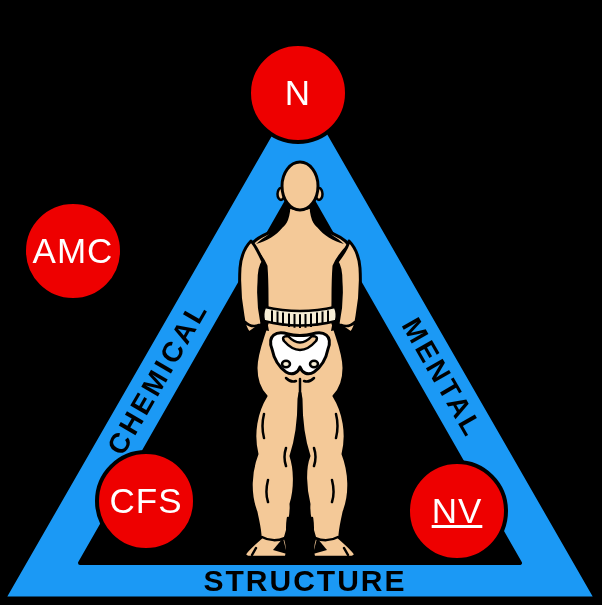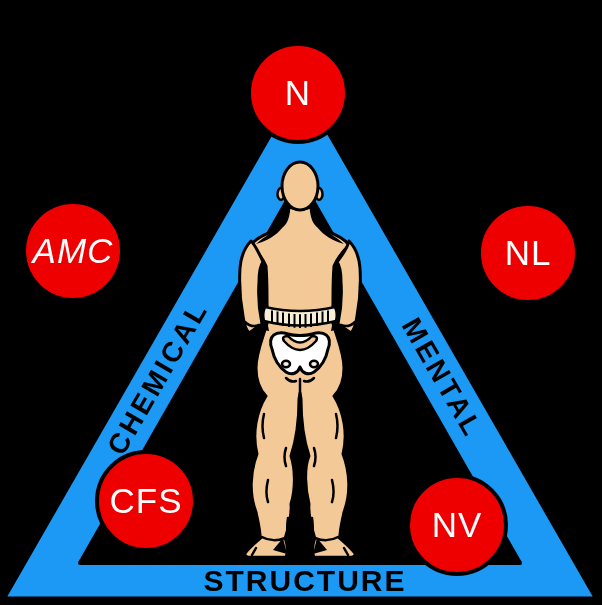--- a/index.html
+++ b/index.html
@@ -27,24 +27,24 @@
   .node {
     position:absolute; width:102px; height:102px; box-sizing:border-box;
     border-radius:50%;
     background:var(--circle-red,#EE0000);
     border:4px solid var(--outline,#000);
     color:var(--circle-text,#FFF);
     display:flex; align-items:center; justify-content:center;
     font-size:35px; letter-spacing:1px; z-index:3;
   }
   #node-n   { left:247px; top:42px;  }
-  #node-amc { left:22px;  top:200px;font-style:italic; }
+  #node-amc { left:22px;  top:200px; }
   #node-nl  { left:477px; top:202px; }
   #node-cfs { left:95px;  top:450px;text-align:right; }
-  #node-nv  { left:406px; top:474px; }
+  #node-nv  { left:406px; top:460px;text-decoration:underline; }
 
   
   .side-label {
     position:absolute; color:var(--side-label-text,#000); font-weight:bold;
     white-space:nowrap; z-index:2;
   }
   #label-chemical {
     left:158px; top:378px; font-size:28px; letter-spacing:3px;
     transform:translate(-50%,-50%) rotate(-60deg);
   }
@@ -181,23 +181,20 @@
   <div class="side-label" id="label-chemical">CHEMICAL</div>
   <div class="side-label" id="label-mental">MENTAL</div>
   <div class="side-label" id="label-structure">STRUCTURE</div>
 
   <div class="node" id="node-n">
     <span>N</span>
   </div>
   <div class="node" id="node-amc">
     <span>AMC</span>
   </div>
-  <div class="node" id="node-nl">
-    <span>NL</span>
-  </div>
   <div class="node" id="node-cfs">
     <span>CFS</span>
   </div>
   <div class="node" id="node-nv">
     <span>NV</span>
   </div>
 
 </div>
 
 </body></html>

